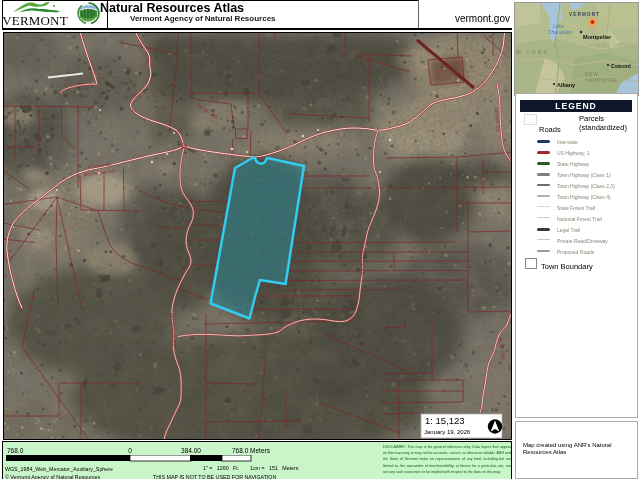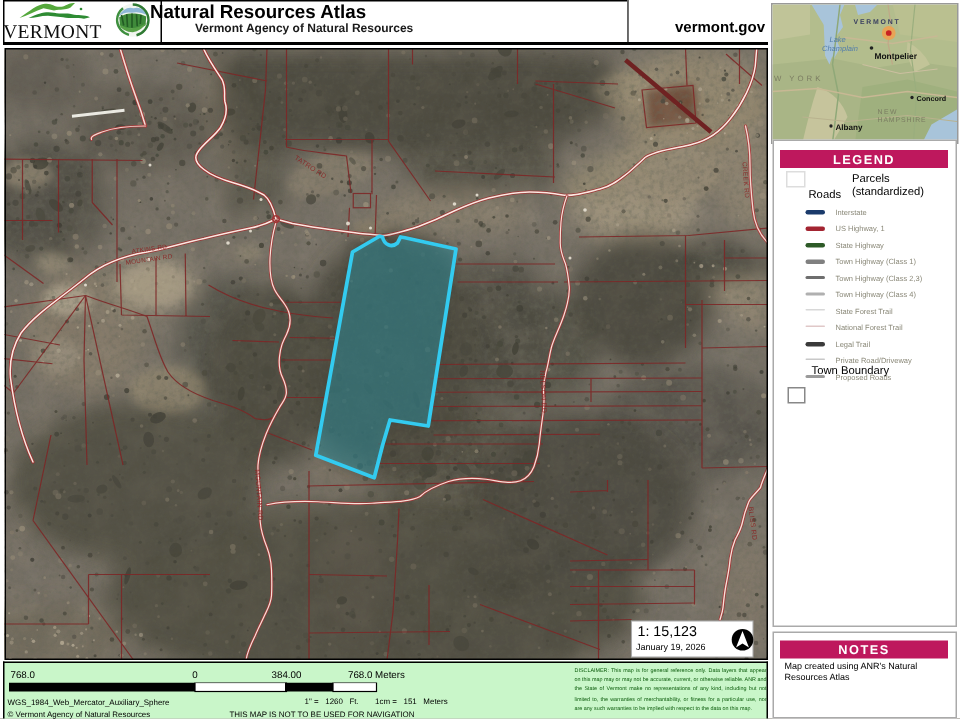--- a/index.html
+++ b/index.html
@@ -4,28 +4,28 @@
 <style>
 html,body{margin:0;padding:0;}
 body{width:640px;height:479px;position:relative;background:#ffffff;font-family:"Liberation Sans",sans-serif;overflow:hidden;}
 .abs{position:absolute;}
 #hdrbox{left:2px;top:0;width:415px;height:28px;border:1px solid #000;background:#fff;}
 #hdrline{left:2px;top:28px;width:510px;height:2px;background:#000;}
 #hdrdiv{left:107px;top:0;width:1px;height:28px;background:#000;}
 #vtword{left:2px;top:12.5px;width:66px;text-align:center;font-family:"Liberation Serif",serif;font-size:13px;color:#0d0d0d;letter-spacing:0.2px;}
 #title1{left:100px;top:1px;font-size:12.5px;font-weight:bold;color:#000;}
 #title2{left:130px;top:14px;font-size:8px;font-weight:bold;color:#1a1a1a;}
-#vgov{left:380px;top:13px;width:130px;text-align:right;font-size:10px;font-weight:bold;color:#000;}
+#vgov{left:380px;top:13px;width:130px;text-align:right;font-size:10px;font-weight:normal;color:#000;}
 #bottombar{left:2px;top:441px;width:510px;height:38px;background:#c9f6c9;border-top:1px solid #000;border-left:1px solid #000;border-right:1px solid #000;box-sizing:border-box;font-size:6px;color:#000;}
 .bt{position:absolute;white-space:nowrap;}
 #disclaimer{left:383px;top:444px;width:128px;font-size:3.6px;line-height:6.2px;color:#0a5a0a;text-align:justify;}
 #locator{left:514px;top:2px;width:123px;height:92px;border:1px solid #999;}
 #legend{left:515px;top:93px;width:121px;height:323px;background:#fff;border:1px solid #aaa;}
 #notes{left:515px;top:421px;width:121px;height:56px;background:#fff;border:1px solid #aaa;}
-.gbar{position:absolute;left:4px;top:6px;width:112px;height:12px;background:#be185d;color:#fff;font-weight:bold;text-align:center;letter-spacing:1px;font-size:8.5px;line-height:12px;}
+.gbar{position:absolute;left:4px;top:6px;width:112px;height:12px;background:#0f172a;color:#fff;font-weight:bold;text-align:center;letter-spacing:1px;font-size:8.5px;line-height:12px;}
 .leg-item{position:absolute;font-size:5px;color:#8a8878;}
 .leg-sw{position:absolute;left:21px;width:13px;border-radius:2px;}
 </style>
 </head>
 <body>
 
 <div class="abs" id="hdrbox"></div>
 <div class="abs" id="hdrline"></div>
 <div class="abs" id="hdrdiv"></div>
 <div class="abs" style="left:418px;top:0;width:1px;height:28px;background:#666;"></div>
@@ -2244,21 +2244,21 @@
     <text x="70" y="78.5" font-size="4.6" letter-spacing="0.6" fill="#77775f" opacity="0.9">HAMPSHIRE</text>
     <text x="96" y="64.5" font-size="4.8" fill="#111" font-weight="bold">Concord</text>
     <text x="42" y="83.5" font-size="5.4" fill="#111" font-weight="bold">Albany</text>
   </g>
 </svg>
 </div>
 
 <div class="abs" id="legend">
   <div class="gbar">LEGEND</div>
   <div class="abs" style="left:8px;top:20px;width:11px;height:9px;border:1px solid #ddd;"></div>
-  <div class="abs" style="left:10px;top:20px;font-size:7.5px;color:#000;padding-left:42px;">Parcels (standardized)</div>
+  <div class="abs" style="left:21px;top:20px;font-size:7.5px;color:#000;padding-left:42px;">Parcels (standardized)</div>
   <div class="abs" style="left:23px;top:31px;font-size:7.5px;color:#000;">Roads</div>
   <div class="leg-sw" style="top:46px;height:2.5px;background:#1a3a6b;"></div>
     <div class="leg-item" style="left:41px;top:45px;">Interstate</div>
   <div class="leg-sw" style="top:57px;height:2.5px;background:#a32431;"></div>
     <div class="leg-item" style="left:41px;top:56px;">US Highway, 1</div>
   <div class="leg-sw" style="top:68px;height:2.5px;background:#2d5a27;"></div>
     <div class="leg-item" style="left:41px;top:67px;">State Highway</div>
   <div class="leg-sw" style="top:79px;height:3px;background:#808080;"></div>
     <div class="leg-item" style="left:41px;top:78px;">Town Highway (Class 1)</div>
   <div class="leg-sw" style="top:90px;height:2px;background:#6e6e6e;"></div>
@@ -2269,25 +2269,24 @@
     <div class="leg-item" style="left:41px;top:111px;">State Forest Trail</div>
   <div class="leg-sw" style="top:123px;height:1px;background:#e0c8c8;"></div>
     <div class="leg-item" style="left:41px;top:122px;">National Forest Trail</div>
   <div class="leg-sw" style="top:134px;height:2.5px;background:#3a3a3a;"></div>
     <div class="leg-item" style="left:41px;top:133px;">Legal Trail</div>
   <div class="leg-sw" style="top:145px;height:1px;background:#c8c8c8;"></div>
     <div class="leg-item" style="left:41px;top:144px;">Private Road/Driveway</div>
   <div class="leg-sw" style="top:156px;height:1.5px;background:#9a9a9a;"></div>
     <div class="leg-item" style="left:41px;top:155px;">Proposed Roads</div>
   <div class="abs" style="left:9px;top:164px;width:10px;height:9px;border:1px solid #888;"></div>
-  <div class="abs" style="left:25px;top:148px;font-size:7.5px;color:#000;">Town Boundary</div>
+  <div class="abs" style="left:25px;top:168px;font-size:7.5px;color:#000;">Town Boundary</div>
 </div>
 
 <div class="abs" id="notes">
-  <div class="gbar" style="top:5px;">NOTES</div>
   <div class="abs" style="left:7px;top:20px;font-size:6px;color:#000;line-height:7px;">Map created using ANR's Natural<br>Resources Atlas</div>
 </div>
 
 <div class="abs" id="bottombar"></div>
 <div class="bt" style="left:7px;top:447px;font-size:6.5px;">768.0</div>
 <div class="bt" style="left:120px;top:447px;width:20px;text-align:center;font-size:6.5px;">0</div>
 <div class="bt" style="left:176px;top:447px;width:30px;text-align:center;font-size:6.5px;">384.00</div>
 <div class="bt" style="left:232px;top:447px;font-size:6.5px;">768.0 Meters</div>
 <svg class="abs" style="left:6px;top:455px" width="247" height="7" viewBox="0 0 247 7">
   <rect x="0" y="0" width="124" height="6" fill="#000"></rect>

